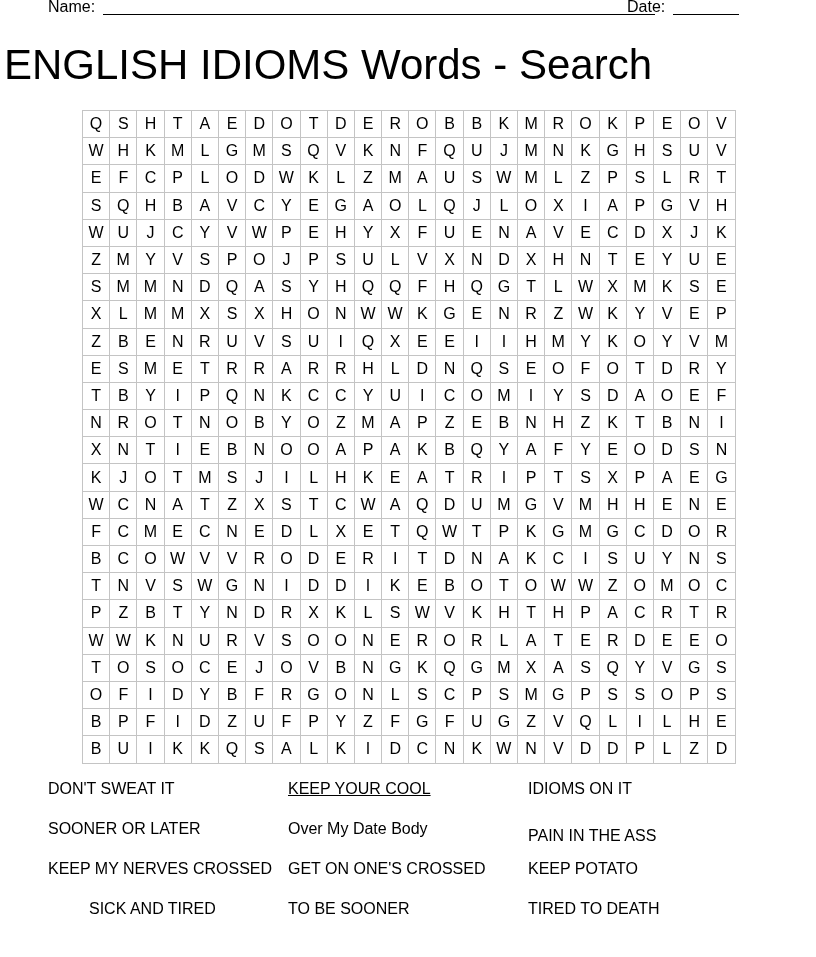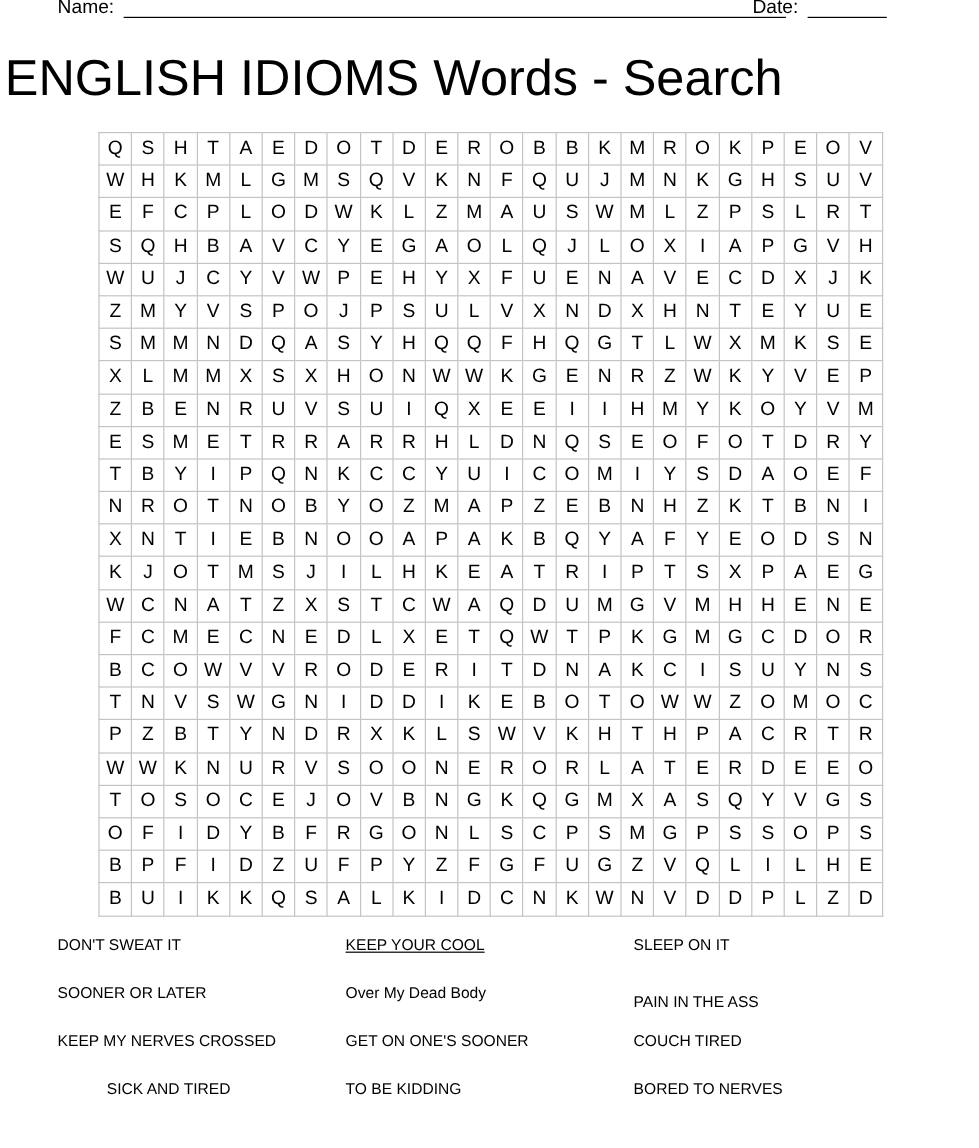--- a/index.html
+++ b/index.html
@@ -6,21 +6,21 @@
   body { width:816px; height:957px; position:relative; font-family:"Liberation Sans", sans-serif; color:#000; overflow:hidden; }
   .hdr { position:absolute; top:-2px; left:48px; width:700px; height:22px; font-size:16px; }
   .hdr .name { position:absolute; left:0; top:0; }
   .hdr .name-line { position:absolute; left:55px; top:16px; width:552px; border-bottom:1px solid #000; }
   .hdr .date { position:absolute; left:579px; top:0; }
   .hdr .date-line { position:absolute; left:625px; top:16px; width:66px; border-bottom:1px solid #000; }
   .title { position:absolute; top:40px; left:0; width:656px; text-align:center; font-size:42px; line-height:50px; }
   .grid { position:absolute; left:82px; top:110px; border-collapse:collapse; }
   .grid td { width:26.2px; height:26.2px; padding:0; border:1px solid #c4c4c4; text-align:center; vertical-align:middle; font-size:16px; line-height:16px; }
   .words { position:absolute; left:48px; top:780px; width:720px; }
-  .word { position:absolute; font-size:13px; white-space:nowrap; }
+  .word { position:absolute; font-size:16px; white-space:nowrap; }
 </style>
 </head>
 <body>
 
 <div class="hdr">
   <span class="name">Name:</span>
   <span class="name-line"></span>
   <span class="date">Date:</span>
   <span class="date-line"></span>
 </div>
@@ -652,23 +652,23 @@
         <td>L</td>
         <td>Z</td>
         <td>D</td>
       </tr>
     </tbody>
   </table>
 
 <div class="words" id="words">
     <div class="word" style="left: 0px; top: 0px;">DON'T SWEAT IT</div>
     <div class="word" style="left: 240px; top: 0px; text-decoration: underline;">KEEP YOUR COOL</div>
-    <div class="word" style="left: 480px; top: 0px;">SLEEP ON IT</div>
+    <div class="word" style="left: 480px; top: 0px;">IDIOMS ON IT</div>
     <div class="word" style="left: 0px; top: 40px; text-align: center;">SOONER OR LATER</div>
-    <div class="word" style="left: 240px; top: 40px;">Over My Dead Body</div>
+    <div class="word" style="left: 240px; top: 40px;">Over My Date Body</div>
     <div class="word" style="left: 480px; top: 47px;">PAIN IN THE ASS</div>
     <div class="word" style="left: 0px; top: 80px;">KEEP MY NERVES CROSSED</div>
-    <div class="word" style="left: 240px; top: 80px;">GET ON ONE'S SOONER</div>
-    <div class="word" style="left: 480px; top: 80px;">COUCH TIRED</div>
+    <div class="word" style="left: 240px; top: 80px;">GET ON ONE'S CROSSED</div>
+    <div class="word" style="left: 480px; top: 80px;">KEEP POTATO</div>
     <div class="word" style="left: 0px; top: 120px; margin-left: 41px;">SICK AND TIRED</div>
-    <div class="word" style="left: 240px; top: 120px;">TO BE KIDDING</div>
-    <div class="word" style="left: 480px; top: 120px;">BORED TO NERVES</div>
+    <div class="word" style="left: 240px; top: 120px;">TO BE SOONER</div>
+    <div class="word" style="left: 480px; top: 120px;">TIRED TO DEATH</div>
   </div>
 
 </body></html>

